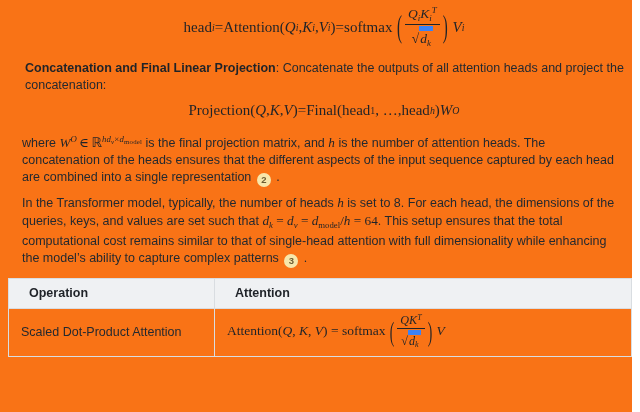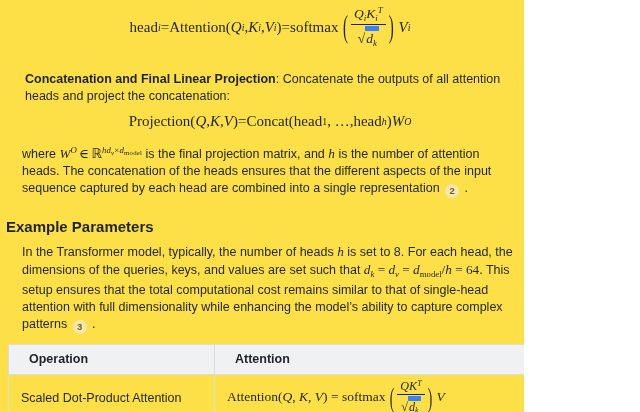--- a/index.html
+++ b/index.html
@@ -2,27 +2,27 @@
 <html><head>
 <meta charset="utf-8">
 <style>
   html,body{margin:0;padding:0;}
   body{
     width:640px;height:412px;background:#ffffff;
     font-family:"Liberation Sans","DejaVu Sans",sans-serif;
     font-size:12.5px;line-height:17px;color:#24292f;
     -webkit-font-smoothing:antialiased;
   }
-  .page{width:524px;height:412px;overflow:hidden;position:relative;background:#fde047;}
+  .page{width:632px;height:412px;overflow:hidden;position:relative;background:#f97316;}
 
   
   .top-section{padding:0 6px 0 22px;}
   .body-section{padding:0 6px;}
   p{margin:0;}
-  .para-concat{margin:23px 0 0 3px;}
+  .para-concat{margin:12px 0 0 3px;}
   .para-where{margin:10px 0 0 0;}
   .para-example{margin:7px 0 0 16px;}
   b,strong{font-weight:700;color:#1f2328;}
   h2{font-size:15px;line-height:18px;font-weight:700;color:#1f2328;margin:0;}
   .h-example{margin:20px 0 0 0;}
   .h-summary{margin:15px 0 0 0;}
 
   
   [data-math]{font-family:"Liberation Serif","DejaVu Serif",serif;color:#1f2328;white-space:nowrap;}
   .eq-display{display:flex;justify-content:center;align-items:center;font-size:15px;}
@@ -107,38 +107,37 @@
 
     <div class="eq-display eq-multihead" data-math="math.multihead_eq">
         <span class="mrm">Projection(</span>
         <span class="mit">Q</span>
         <span class="mrm">, </span>
         <span class="mit">K</span>
         <span class="mrm">, </span>
         <span class="mit">V</span>
         <span class="mrm">)</span>
         <span class="mrm"> = </span>
-        <span class="mrm">Concat(</span>
+        <span class="mrm">Final(</span>
         <span class="mrm">head</span>
         <span class="msub rm">1</span>
         <span class="mrm">, …, </span>
         <span class="mrm">head</span>
         <span class="msub">h</span>
         <span class="mrm">)</span>
         <span class="mit">W</span>
         <span class="msup">O</span>
       </div>
 
     <p class="para-where">
       <span>where </span><span data-math="math.w_o_inline"><span class="mit">W</span><span class="msup">O</span><span class="msp"></span><span class="mrm">∈</span><span class="msp"></span><span class="mbb">ℝ</span><span class="msup grp"><span class="mit">h</span><span class="mit">d</span><span class="msub">v</span><span class="mrm">×</span><span class="mit">d</span><span class="msub rm">model</span></span></span><span> is the final projection matrix, and </span><span data-math="math.h_inline"><span class="mit">h</span></span><span> is the number of attention heads. The concatenation of the heads ensures that the different aspects of the input sequence captured by each head are combined into a single representation </span><span class="badge">2</span><span> .</span>
     </p>
   </div>
 
   <div class="body-section">
-    <h2 class="h-example">Example Parameters</h2>
 
     <p class="para-example">
       <span>In the Transformer model, typically, the number of heads </span><span data-math="math.h_inline"><span class="mit">h</span></span><span> is set to 8. For each head, the dimensions of the queries, keys, and values are set such that </span><span data-math="math.dims_inline"><span class="mit">d</span><span class="msub">k</span><span class="mrm"> = </span><span class="mit">d</span><span class="msub">v</span><span class="mrm"> = </span><span class="mit">d</span><span class="msub rm">model</span><span class="mrm">/</span><span class="mit">h</span><span class="mrm"> = 64</span></span><span>. This setup ensures that the total computational cost remains similar to that of single-head attention with full dimensionality while enhancing the model’s ability to capture complex patterns </span><span class="badge">3</span><span> .</span>
     </p>
 
   </div>
 
   <table>
     <thead>
       <tr>

